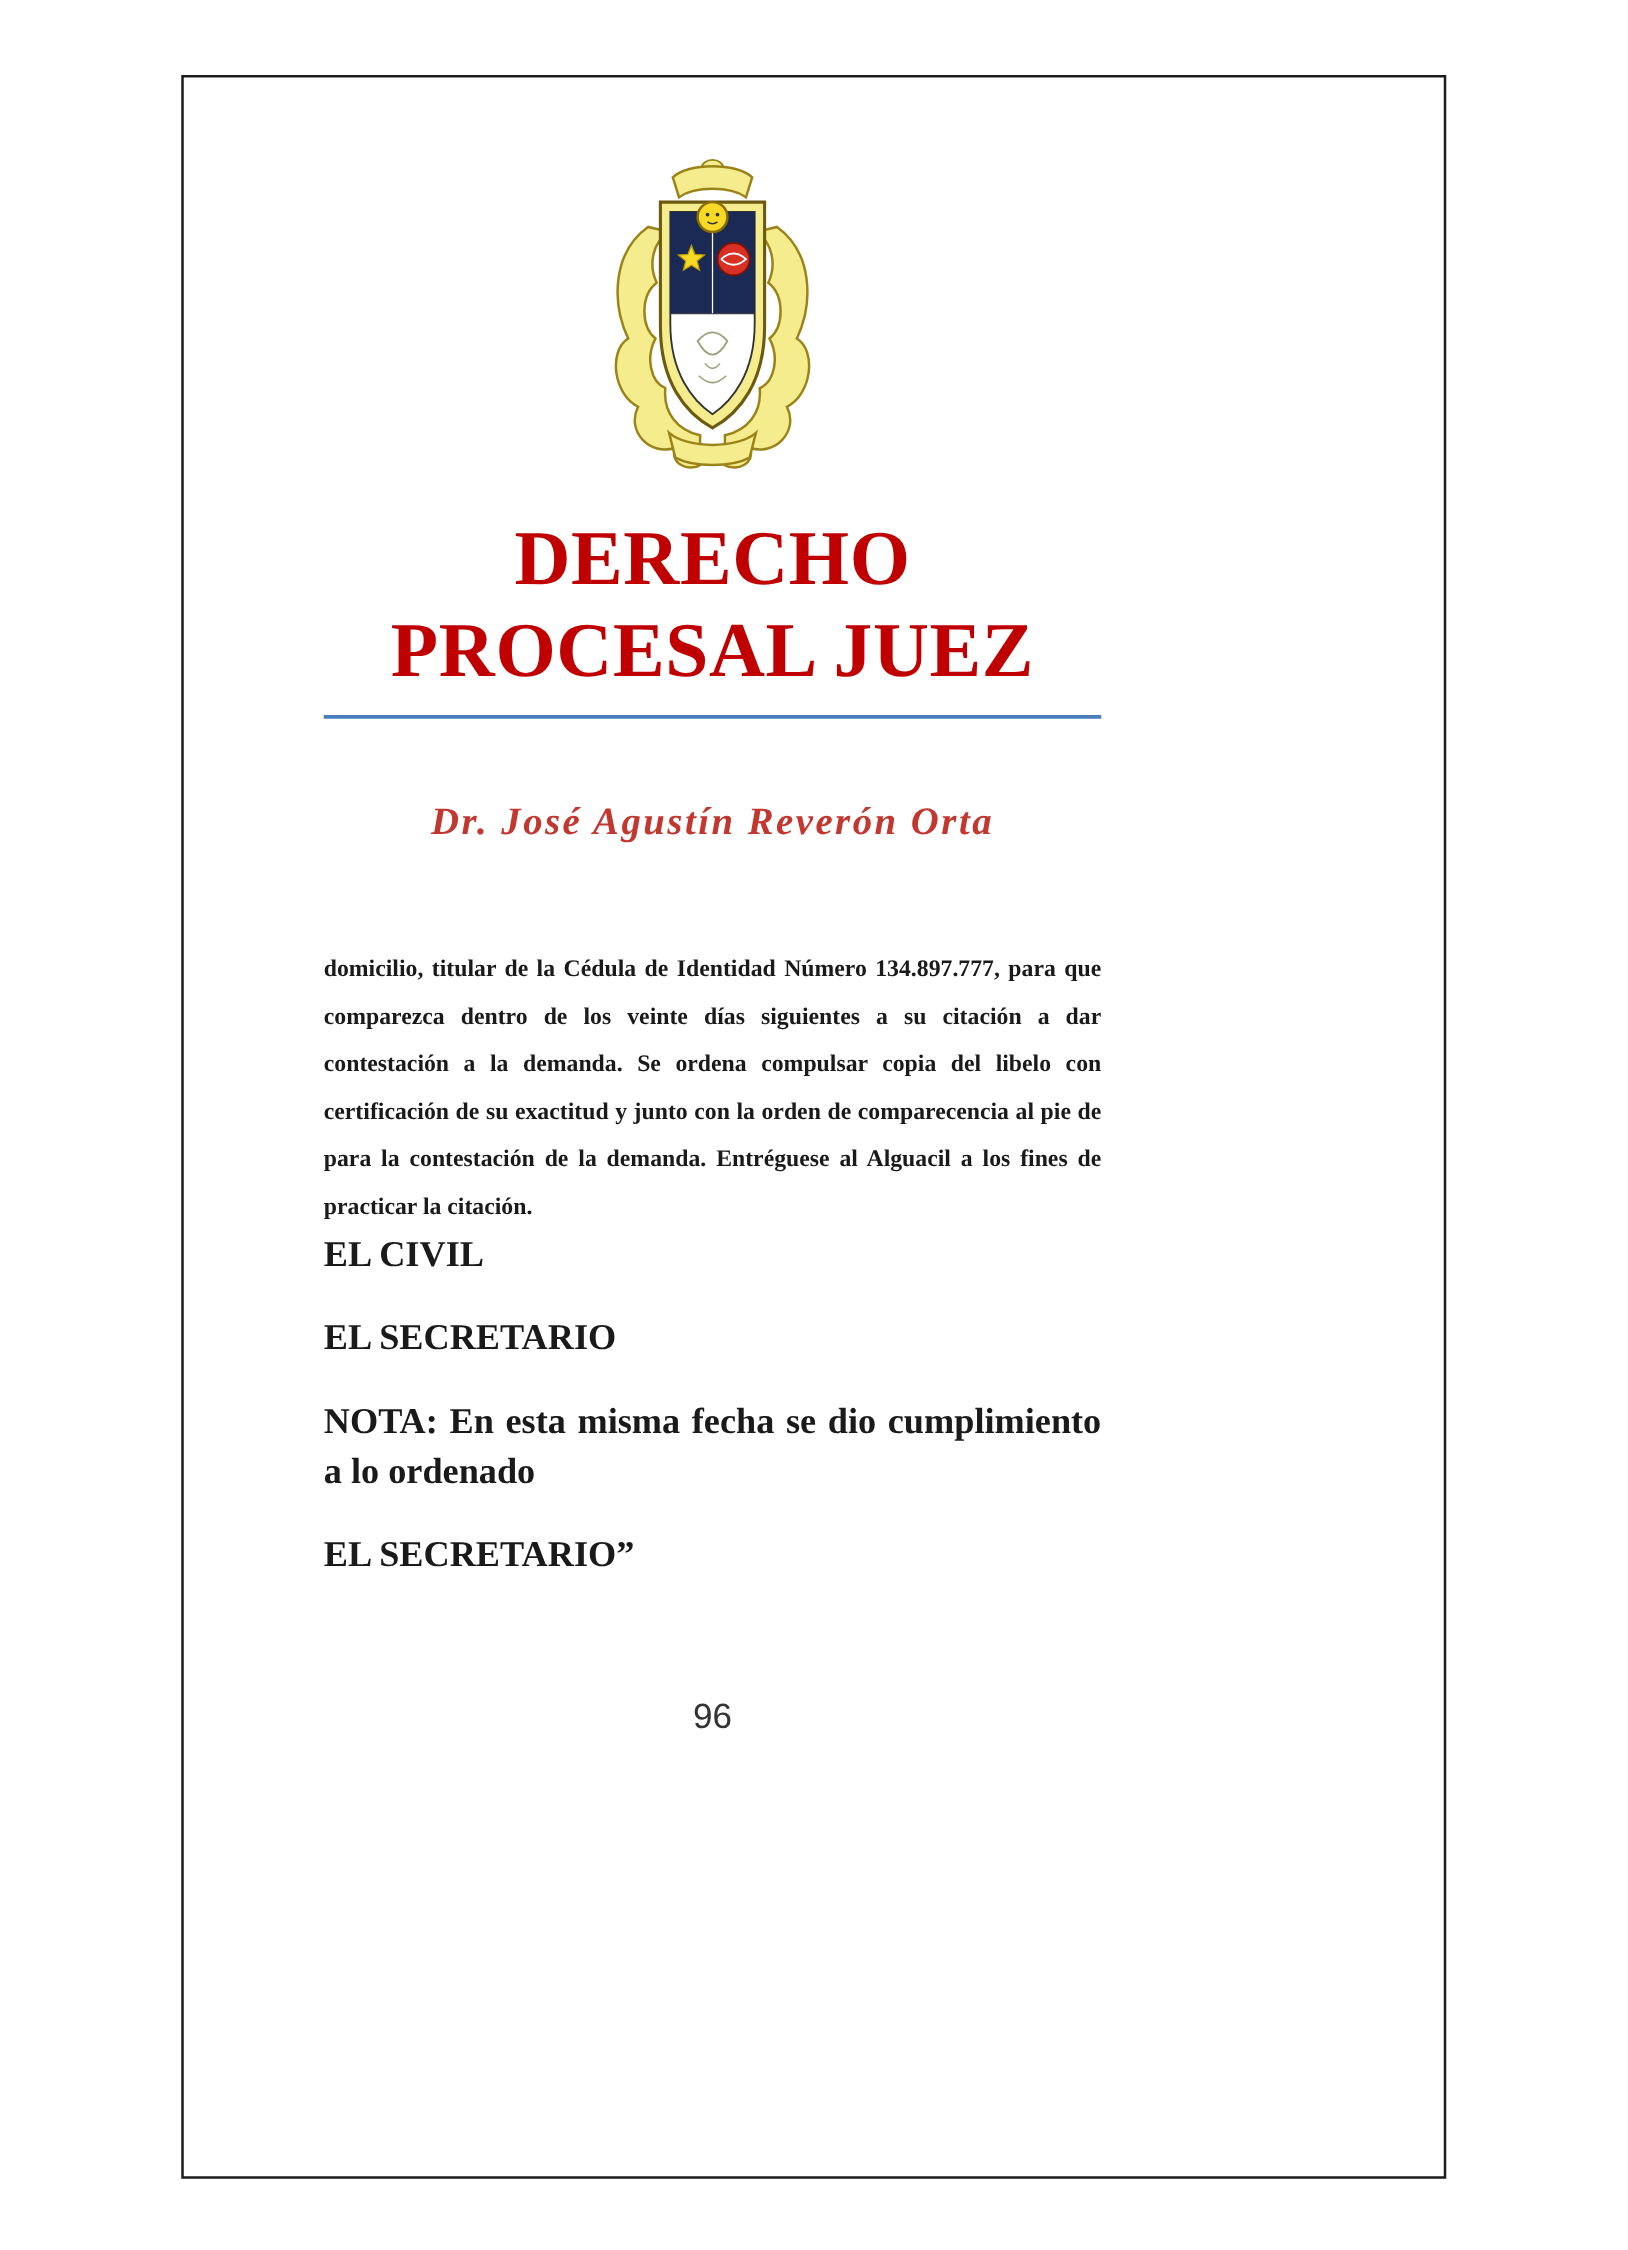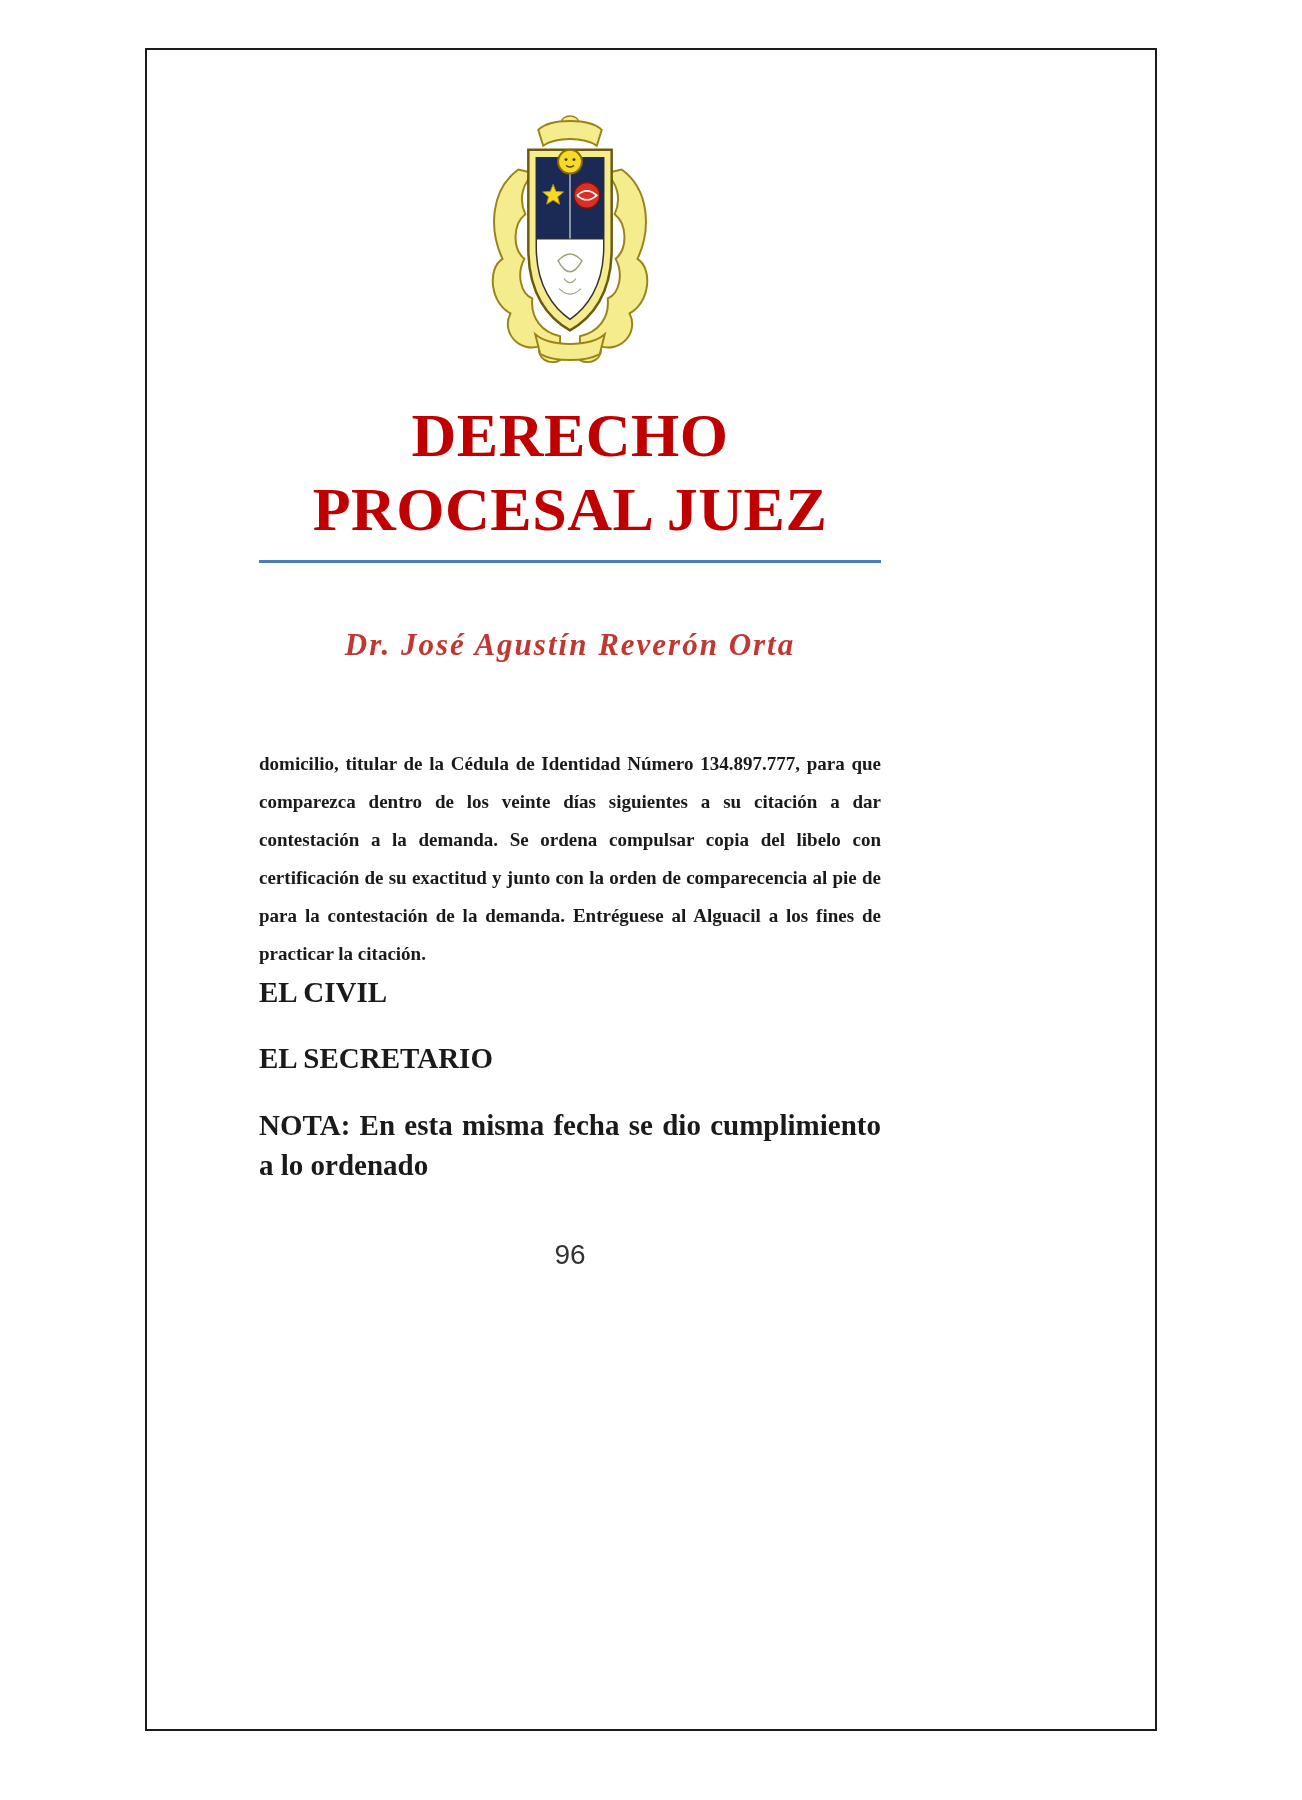--- a/index.html
+++ b/index.html
@@ -9,21 +9,21 @@
     width: 1302px;
     height: 1800px;
     background: #ffffff;
     font-family: "Liberation Serif", serif;
     color: #1a1a1a;
     overflow: hidden;
   }
   .page-border {
     position: absolute;
     left: 145px;
-    top: 48px;
+    top: 60px;
     width: 1012px;
     height: 1683px;
     border: 2px solid #1c1c1c;
     background: #ffffff;
     text-decoration: underline;
   }
   .content {
     position: absolute;
     left: 112px;   
     top: 35px;
@@ -80,21 +80,21 @@
   }
   .nota {
     margin-top: 28px;
     font-size: 29px;
     font-weight: bold;
     line-height: 40px;
     text-align: justify;
     text-justify: inter-word;
   }
   .page-number {
-    margin-top: 54px;
+    margin-top: 94px;
     text-align: center;
     font-family: "Liberation Sans", sans-serif;
     font-size: 28px;
     color: #333333;
     font-weight: normal;
   }
 </style>
 </head>
 <body>
 
@@ -149,18 +149,19 @@
       <div class="author">Dr. José Agustín Reverón Orta</div>
 
       <p class="body-par">domicilio, titular de la Cédula de Identidad Número 134.897.777, para que comparezca dentro de los veinte días siguientes a su citación a dar contestación a la demanda. Se ordena compulsar copia del libelo con certificación de su exactitud y junto con la orden de comparecencia al pie de para la contestación de la demanda. Entréguese al Alguacil a los fines de practicar la citación.</p>
 
       <div class="sig-left">EL CIVIL</div>
 
       <div class="sig-right">EL SECRETARIO</div>
 
       <p class="nota">NOTA: En esta misma fecha se dio cumplimiento a lo ordenado</p>
 
+      <div class="sig-right">EL SECRETARIO”</div>
 
       <div class="page-number">96</div>
 
     </div>
   </div>
 </div>
 
 </body></html>

